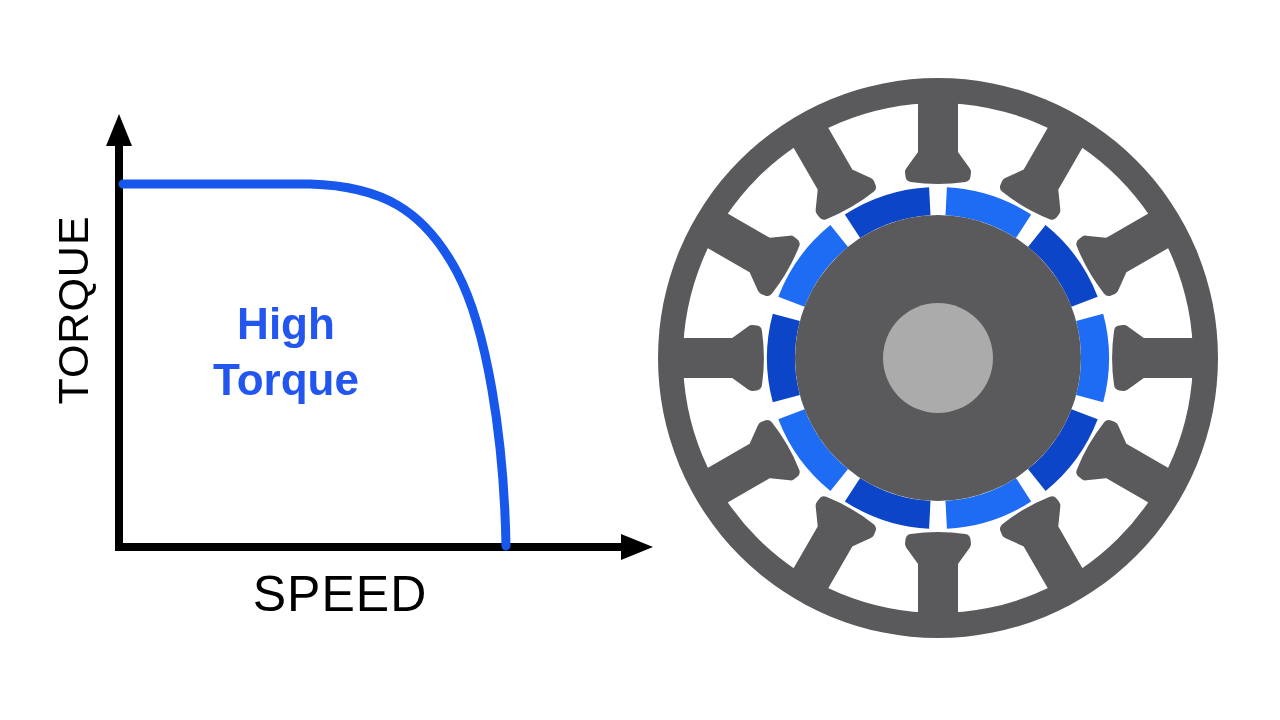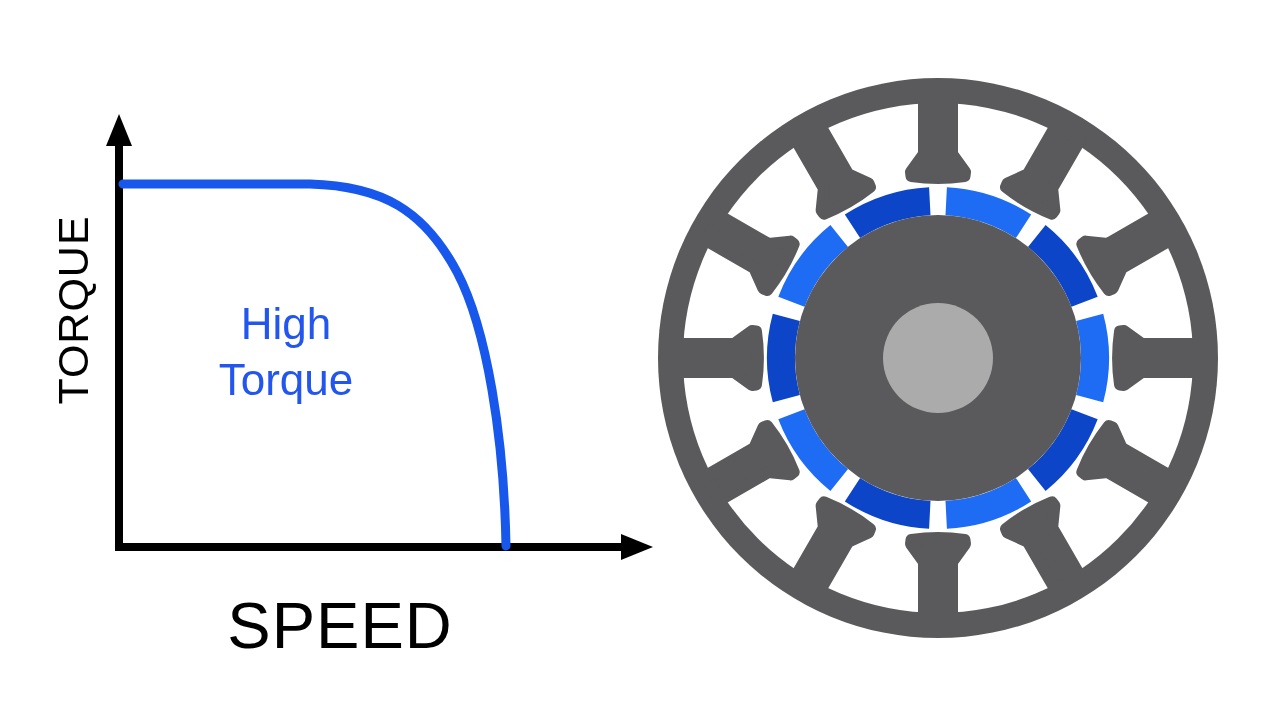--- a/index.html
+++ b/index.html
@@ -22,26 +22,26 @@
   .axis-label{
     position:absolute;color:var(--c-label_text,#000);
     text-align:center;white-space:nowrap;
   }
   .torque-label{
     left:-77px;top:287px;width:300px;height:46px;
     font-size:43px;line-height:46px;letter-spacing:1px;
     transform:rotate(-90deg);
   }
   .speed-label{
-    left:190px;top:598px;width:300px;
-    font-size:65px;line-height:56px;letter-spacing:1px;
+    left:190px;top:566px;width:300px;
+    font-size:50px;line-height:56px;letter-spacing:1px;
   }
   .annotation{
     position:absolute;left:126px;top:296px;width:320px;
-    color:var(--c-annotation,#2256EE);font-weight:normal;
+    color:var(--c-annotation,#2256EE);font-weight:bold;
     font-size:44px;line-height:56px;text-align:center;
   }
 </style>
 </head>
 <body>
 
 <div class="canvas">
 
   <svg class="diagram-svg" viewBox="0 0 1280 720" xmlns="http://www.w3.org/2000/svg">
     <defs>

